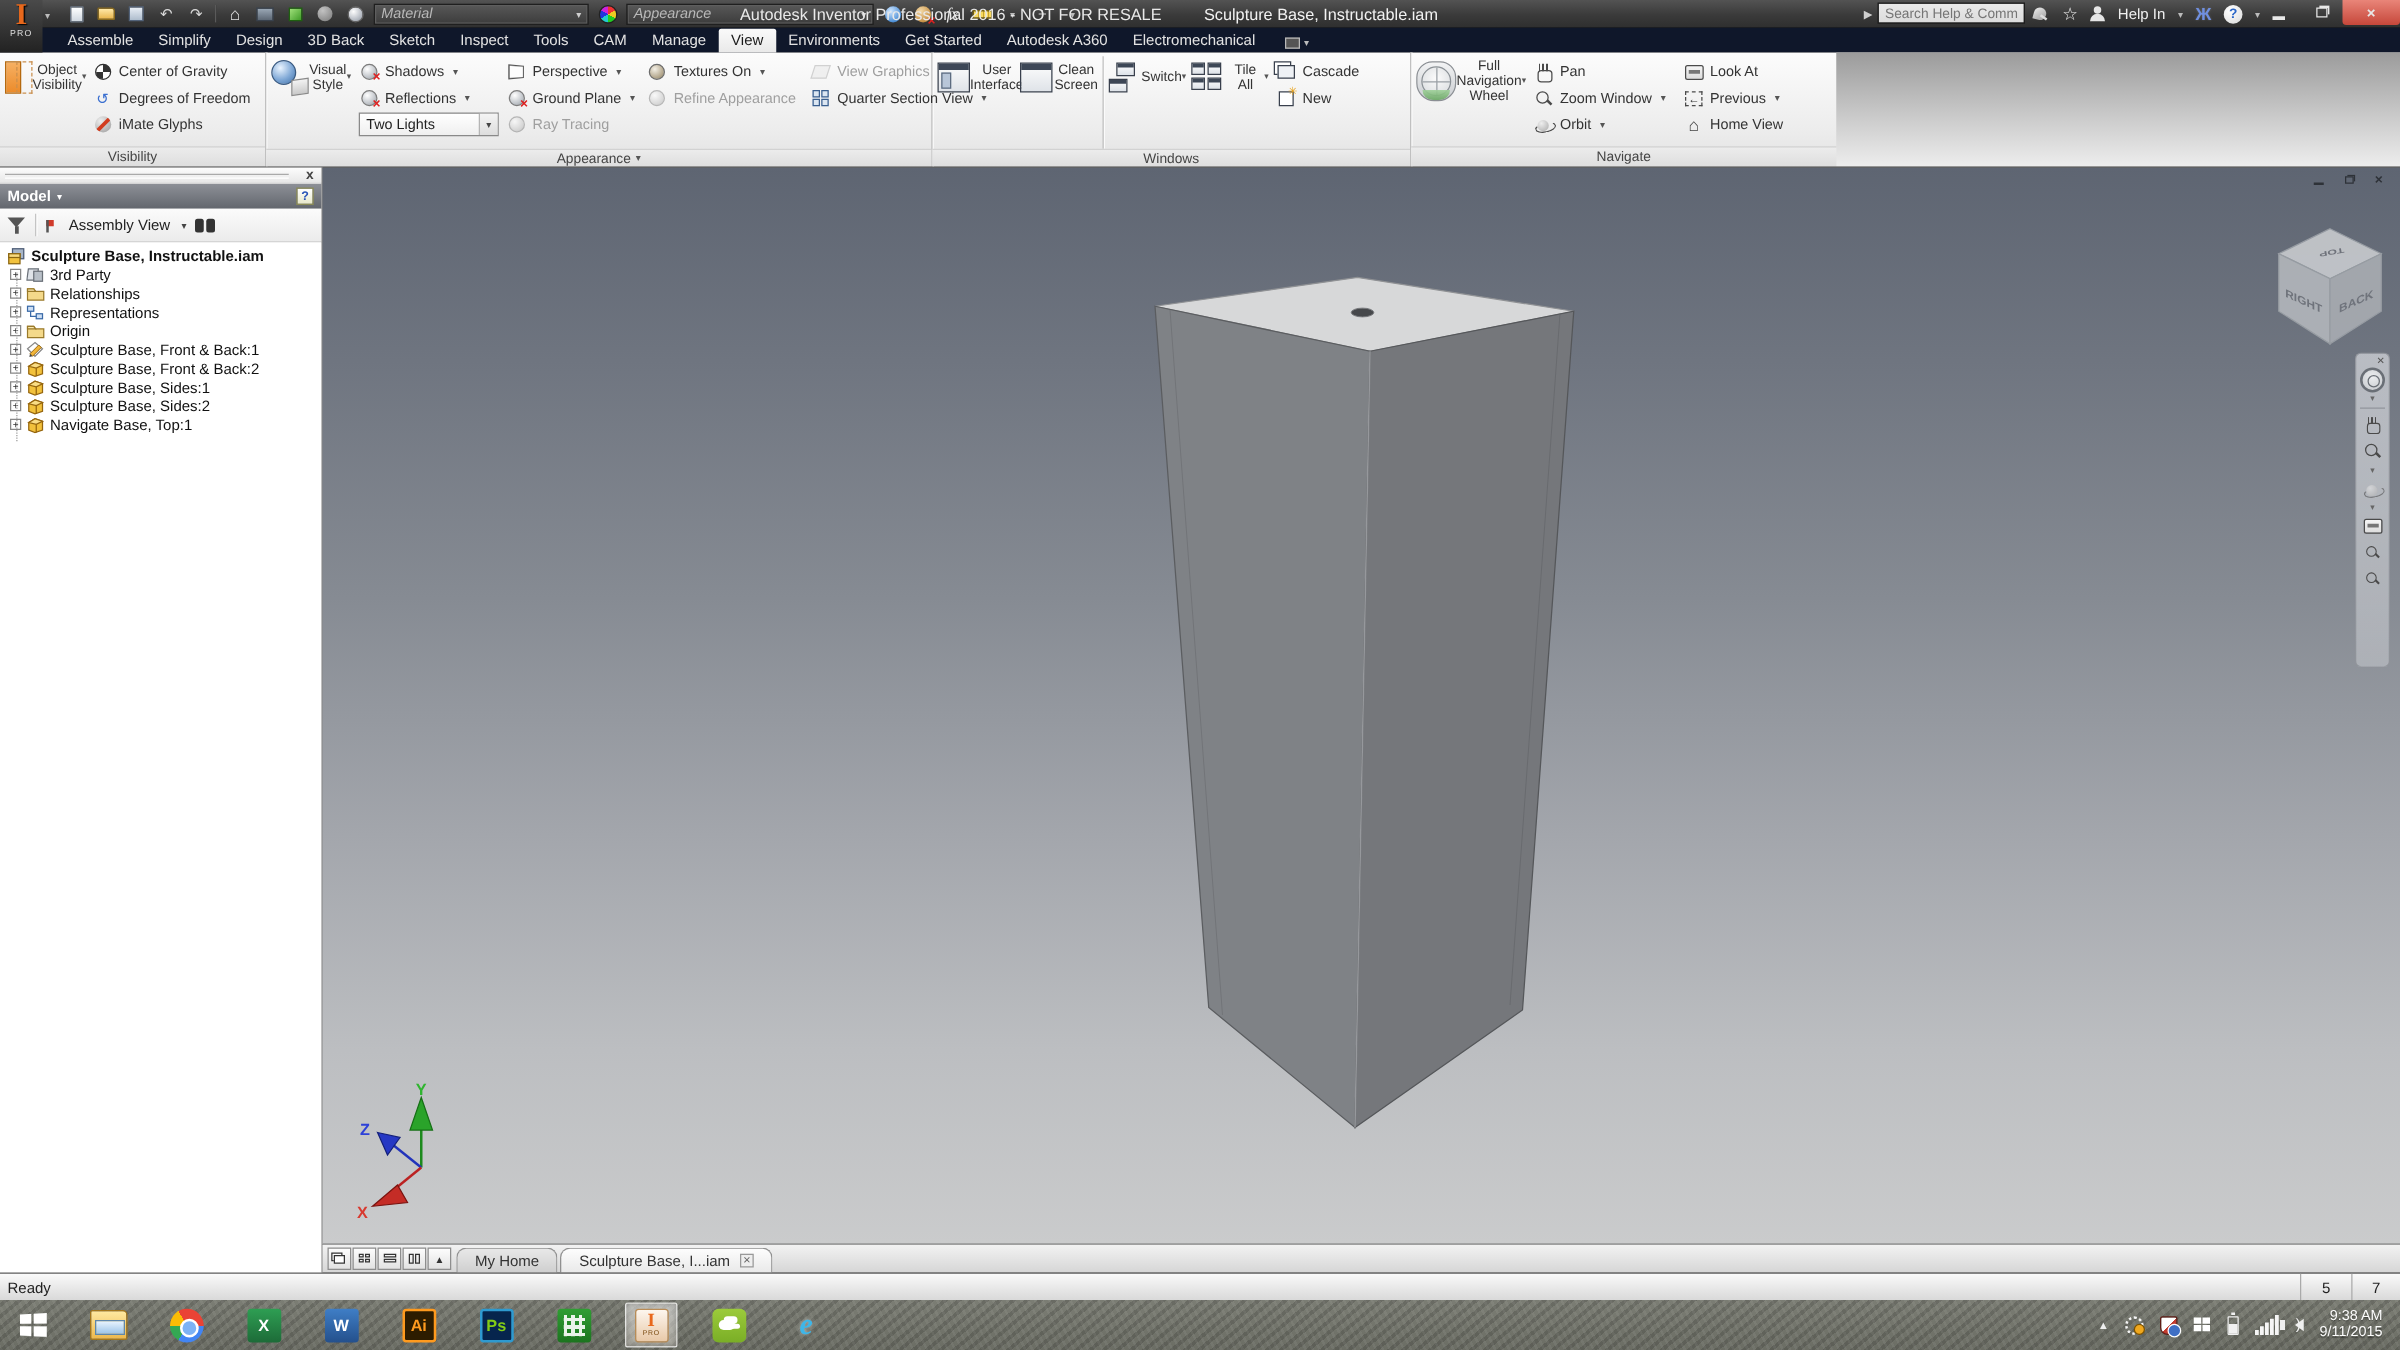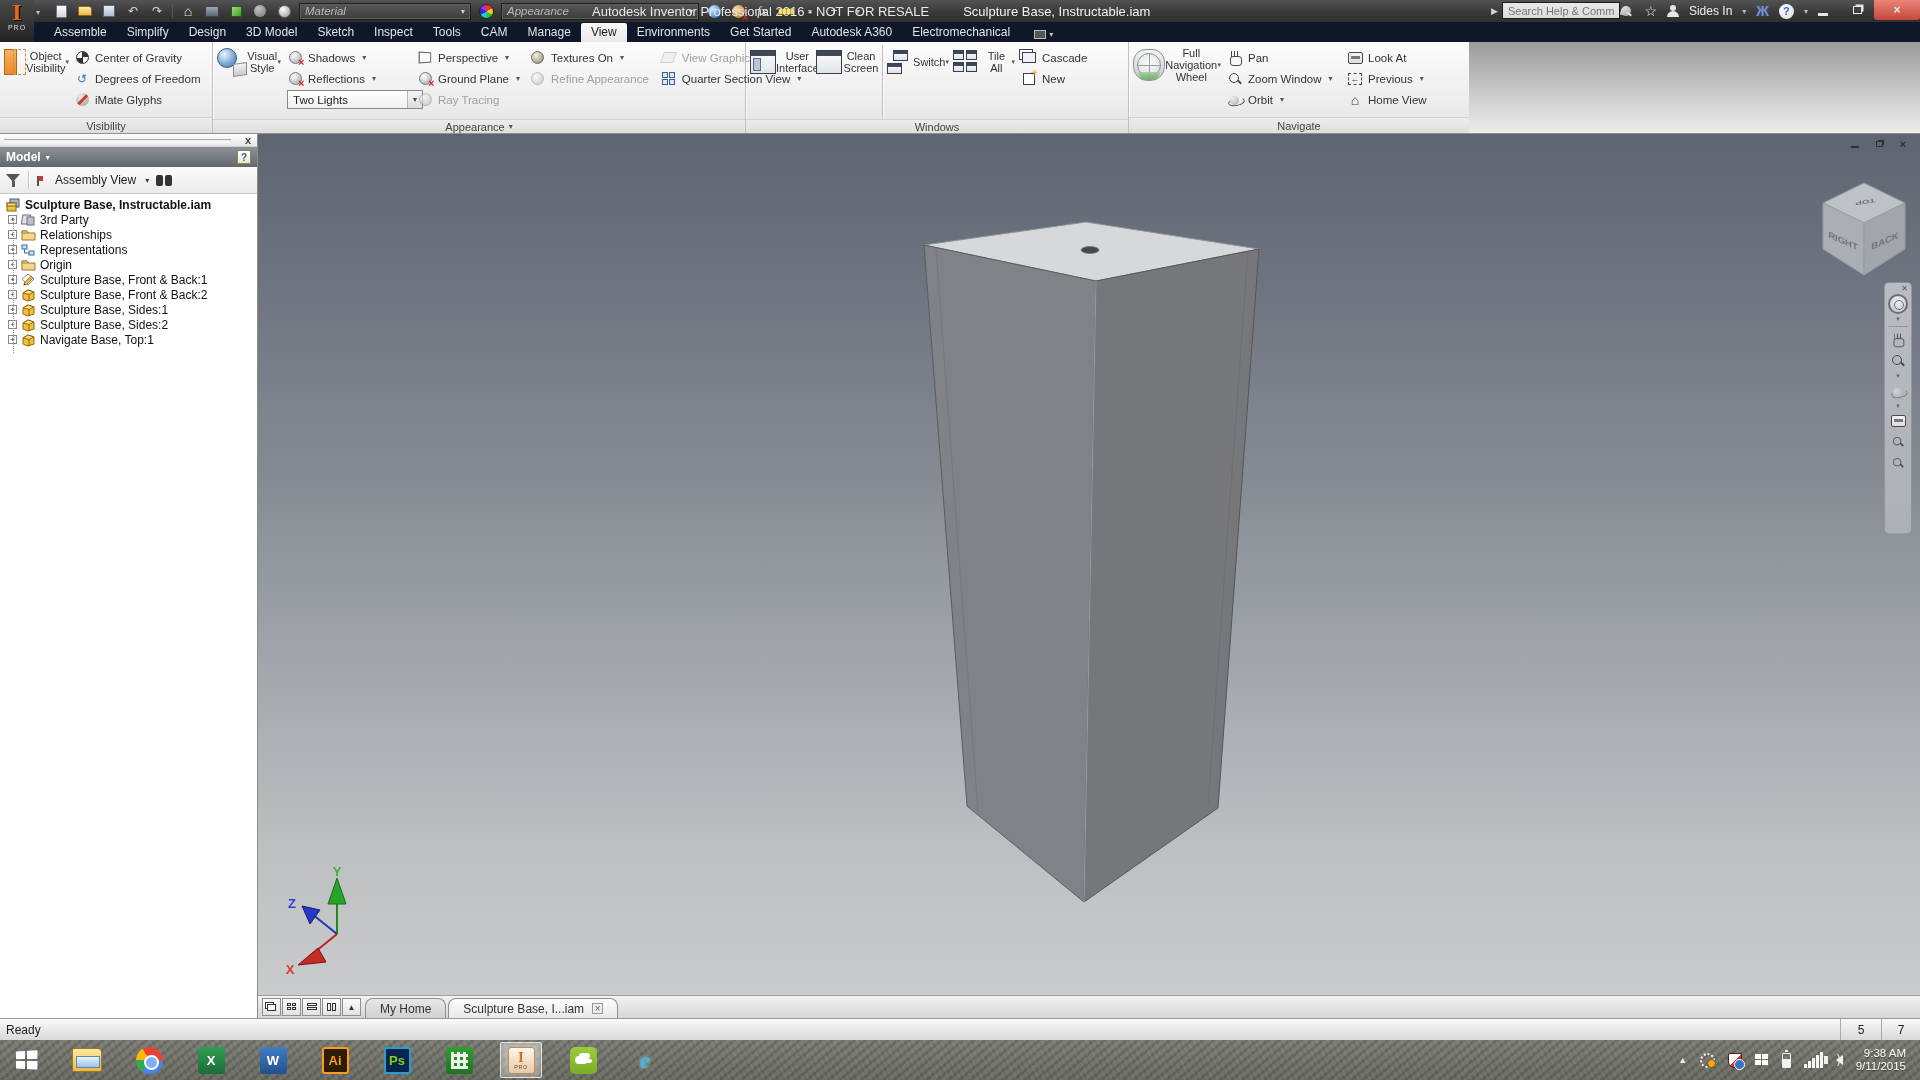--- a/index.html
+++ b/index.html
@@ -142,21 +142,21 @@
   .orbit-ic::before { content:""; position:absolute; left:2px; top:3px; width:9px; height:9px; border-radius:50%; background:radial-gradient(circle at 35% 30%,#eee,#aaa);}
   .orbit-ic::after { content:""; position:absolute; left:0; top:5px; width:15px; height:6px; border-radius:50%; border:1.2px solid #4a4a4a; border-top-color:transparent; transform:rotate(-12deg);}
   .lookat-ic { width:15px; height:12px; border:1.2px solid #4a4a4a; border-radius:2px; background:linear-gradient(#f5f5f5,#ddd); position:relative;}
   .lookat-ic::after { content:""; position:absolute; left:2px; top:3px; right:2px; height:3px; background:#777;}
   .prev-ic { width:14px; height:12px; border:1.2px dashed #4a4a4a; display:flex; align-items:center; justify-content:center; font-size:9px; color:#333;}
   .cog-ic { width:13px; height:13px; border-radius:50%;
     background:conic-gradient(#333 0 90deg,#fff 90deg 180deg,#333 180deg 270deg,#fff 270deg); border:1px solid #333;}
   .dof-ic { font-size:12px; color:#3a6fd0; }
   .imate-ic { width:13px; height:13px; border-radius:50%; background:radial-gradient(circle at 35% 30%,#eee,#999); position:relative; overflow:hidden;}
   .imate-ic::after { content:""; position:absolute; left:-2px; top:5px; width:18px; height:3px; background:#d23c1e; transform:rotate(-45deg);}
-  .combo2 { width:136px; height:19px; border:1px solid #898989; background:linear-gradient(#fff,#efefef);
+  .combo2 { width:112px; height:19px; border:1px solid #898989; background:linear-gradient(#fff,#efefef);
     display:flex; align-items:center; font-size:11.5px; color:#222; padding-left:5px; margin:1px 0 0 4px;}
   .combo2 .sp { flex:1; }
   .combo2 .cbtn { width:15px; height:17px; border-left:1px solid #b5b5b5; display:flex; align-items:center; justify-content:center; font-size:8px; color:#444; background:linear-gradient(#f4f4f4,#ddd);}
   .ribbon-spacer { flex:1; background:linear-gradient(#9b9b9b,#c9c9c9 55%,#ededed); }
 
   
   .main { position:absolute; left:0; top:134px; width:1920px; height:884px; display:flex; }
 
   
   .browser { width:258px; height:884px; background:#fff; border-right:1px solid #8c8c8c; display:flex; flex-direction:column;}
@@ -364,21 +364,21 @@
       <span class="doc-title-seg">Sculpture Base, Instructable.iam</span>
     </div>
     <div class="search-wrap">
       <span class="search-arrow">▶</span>
       <input class="search-input" placeholder="Search Help &amp; Commands..." style="">
     </div>
     <div class="tb-right">
       <div class="dish"></div>
       <div class="star-g">☆</div>
       <div class="person"></div>
-      <span class="signin-lbl">Sides In</span>
+      <span class="signin-lbl">Help In</span>
       <span class="mini-caret">▾</span>
       <span class="xchg">Ж</span>
       <div class="helpq">?</div>
       <span class="mini-caret">▾</span>
     </div>
     <div class="win-btns">
       <div class="wbtn">
           <div class="glyph-min"></div>
         </div>
       <div class="wbtn">
@@ -390,21 +390,21 @@
   <div class="logo-block">
     <span class="logo-i">I</span>
     <span class="logo-pro">PRO</span>
   </div>
   <div class="logo-caret">▾</div>
 
   <div class="ribbon-tabs">
     <div class="rtab">Assemble</div>
     <div class="rtab">Simplify</div>
     <div class="rtab">Design</div>
-    <div class="rtab">3D Model</div>
+    <div class="rtab">3D Back</div>
     <div class="rtab">Sketch</div>
     <div class="rtab">Inspect</div>
     <div class="rtab">Tools</div>
     <div class="rtab">CAM</div>
     <div class="rtab">Manage</div>
     <div class="rtab active">View</div>
     <div class="rtab">Environments</div>
     <div class="rtab">Get Started</div>
     <div class="rtab">Autodesk A360</div>
     <div class="rtab">Electromechanical</div>

